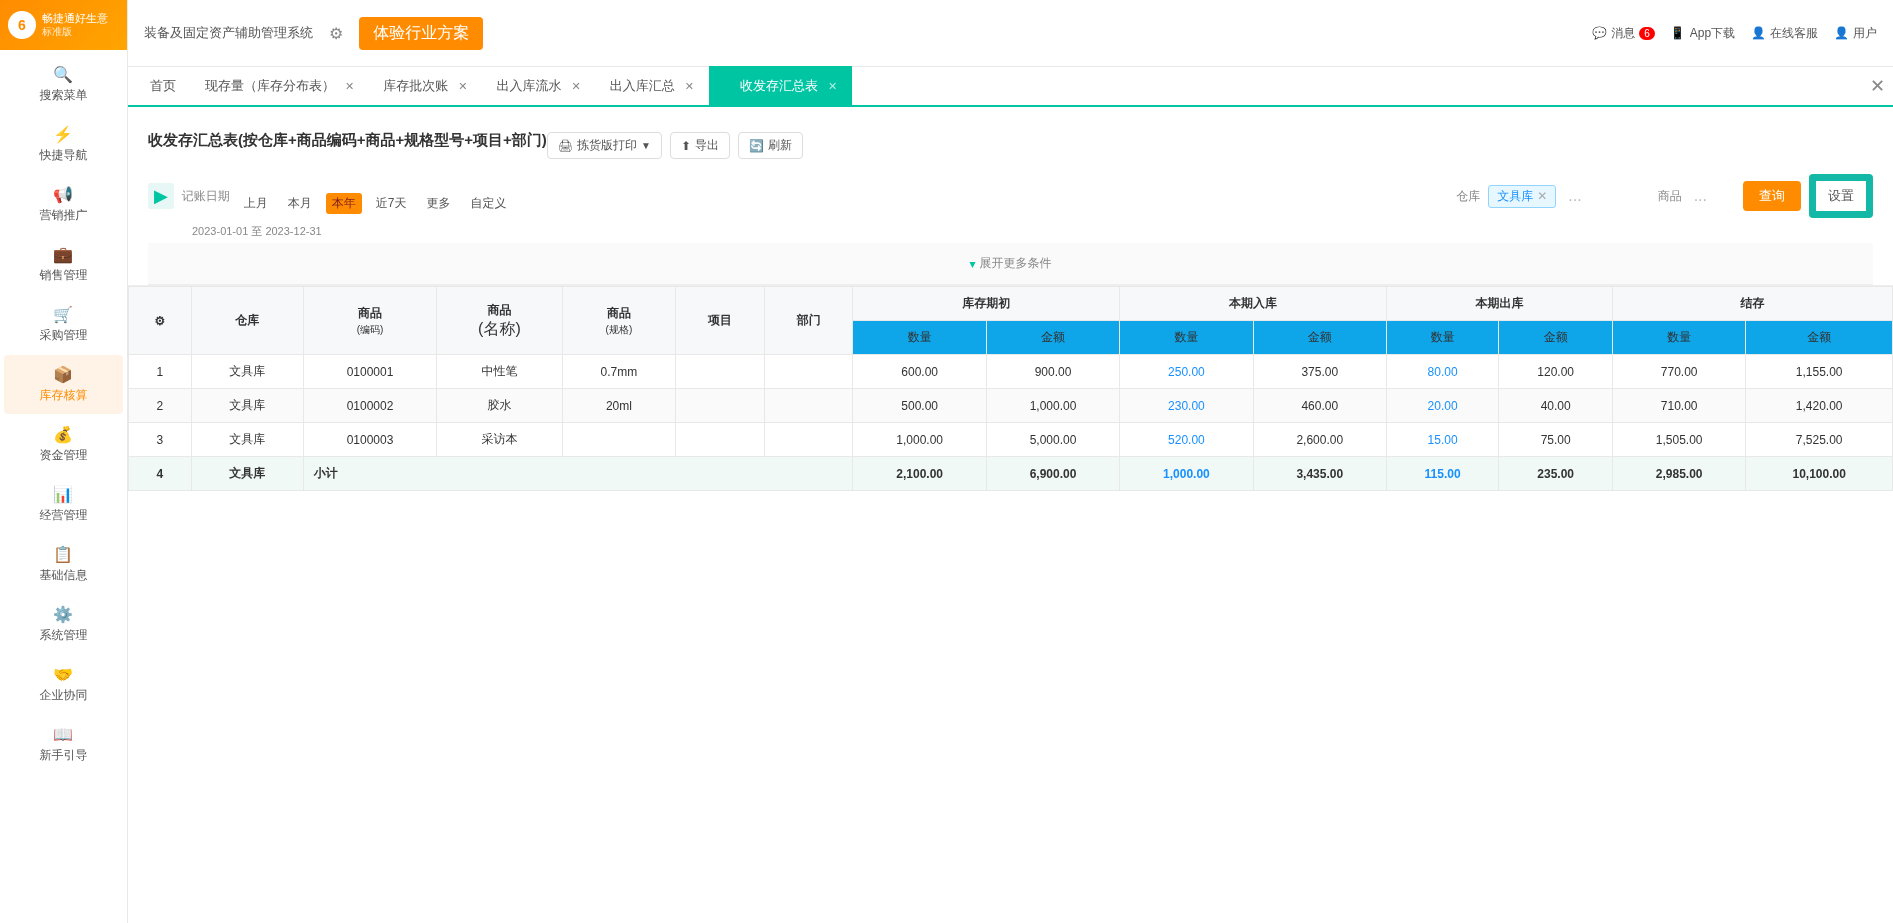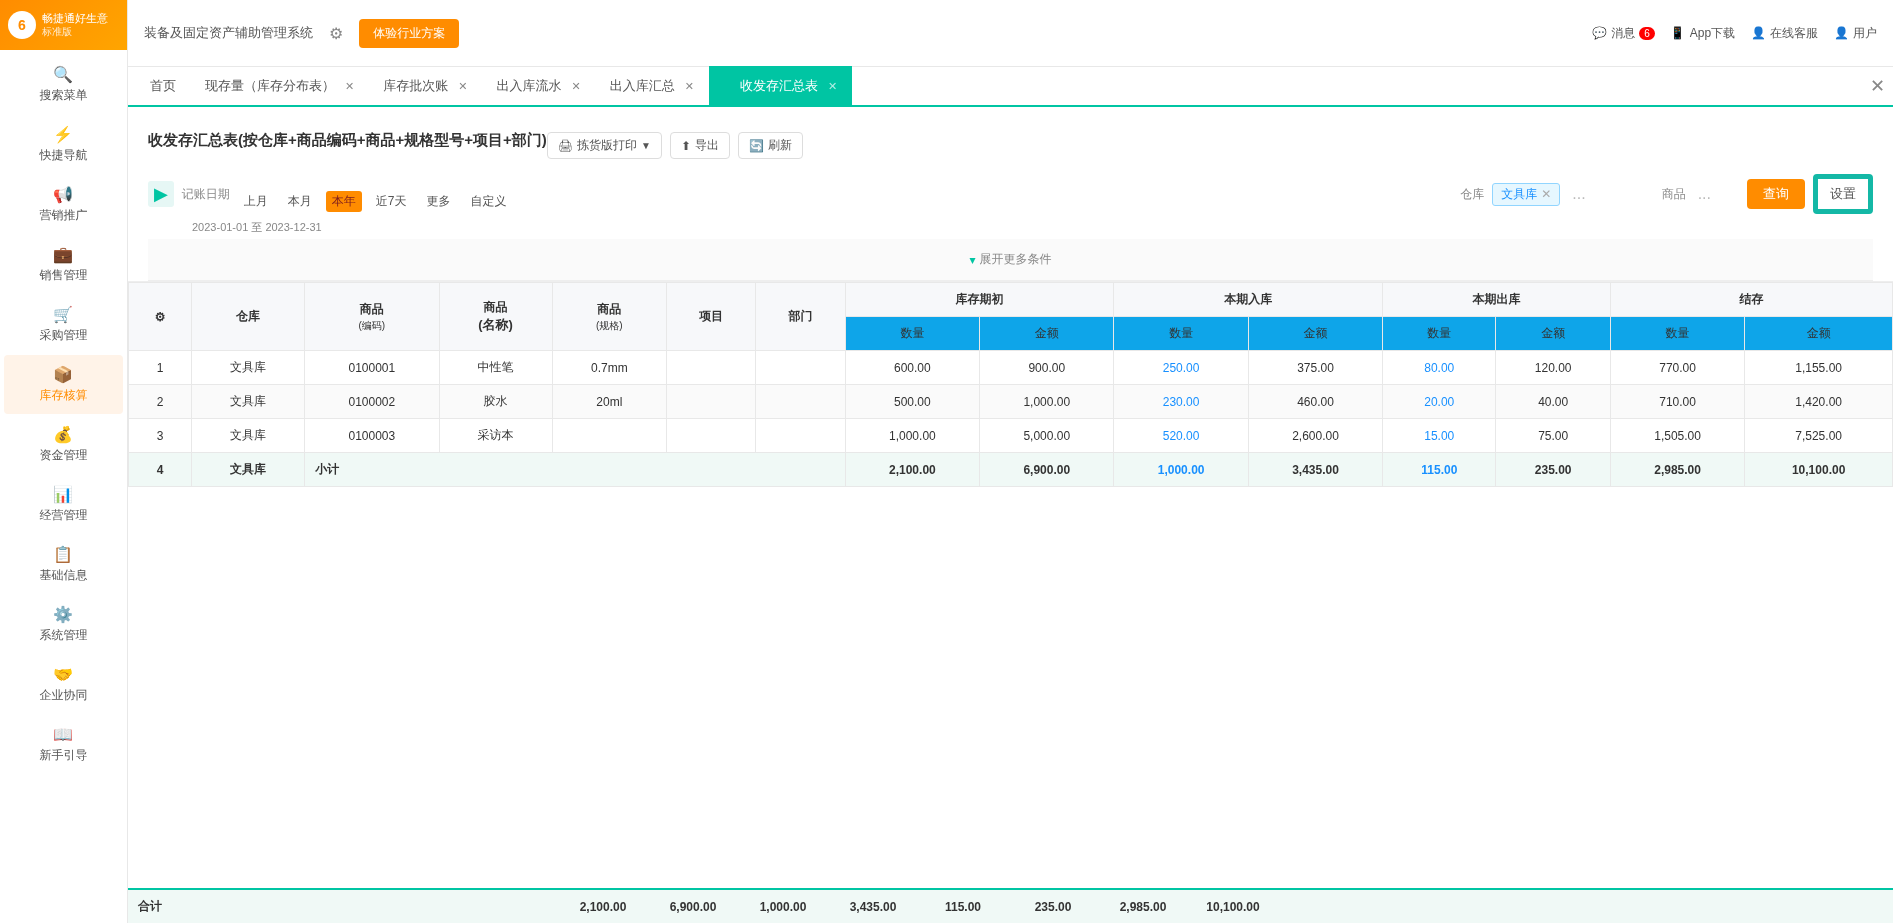--- a/index.html
+++ b/index.html
@@ -52,21 +52,21 @@
       display: flex; align-items: center;
       background: #fff;
       border-bottom: 1px solid #e8e8e8;
       padding: 0 16px;
       height: 67px;
       flex-shrink: 0;
       gap: 16px;
     }
     .topbar-btn {
       background: #ff8c00; color: #fff; border: none; border-radius: 4px;
-      padding: 6px 14px; cursor: pointer; font-size: 12px;
+      padding: 6px 14px; cursor: pointer; font-size: 16px;
     }
     .topbar-action-item { display: flex; align-items: center; gap: 4px; color: #555; cursor: pointer; font-size: 12px; }
     .badge { background: #f00; color: #fff; border-radius: 10px; padding: 1px 5px; font-size: 10px; }
 
     
     #main {
       flex: 1;
       display: flex;
       flex-direction: column;
       overflow: hidden;
@@ -139,21 +139,21 @@
     .expand-btn {
       display: flex; align-items: center; gap: 4px;
       color: #888; font-size: 12px; cursor: pointer;
       padding: 4px 8px; margin: 4px 0;
     }
     .btn-query {
       background: #ff8c00; color: #fff; border: none;
       border-radius: 4px; padding: 6px 16px; cursor: pointer; font-size: 13px;
     }
     .btn-setting {
-      background: #fff; color: #555; border: 5px solid #14b8a6;
+      background: #fff; color: #555; border: 7px solid #14b8a6;
       border-radius: 4px; padding: 6px 12px; cursor: pointer; font-size: 13px;
     }
     .toolbar-btn {
       display: flex; align-items: center; gap: 4px;
       background: none; border: 1px solid #ddd;
       border-radius: 4px; padding: 4px 10px;
       font-size: 12px; color: #555; cursor: pointer;
     }
 
     
@@ -419,21 +419,21 @@
     </div>
 
     <div id="content">
       <div id="table-container">
         <table>
           <thead>
             <tr>
               <th rowspan="2"><span>⚙</span></th>
               <th rowspan="2">仓库</th>
               <th rowspan="2">商品<br><span style="font-size:10px;font-weight:normal;">(编码)</span></th>
-              <th rowspan="2">商品<br><span style="font-size:13px;font-weight:bold;">(名称)</span></th>
+              <th rowspan="2">商品<br><span style="font-size:16px;font-weight:normal;">(名称)</span></th>
               <th rowspan="2">商品<br><span style="font-size:10px;font-weight:normal;">(规格)</span></th>
               <th rowspan="2">项目</th>
               <th rowspan="2">部门</th>
               <th colspan="2">库存期初</th>
               <th colspan="2">本期入库</th>
               <th colspan="2">本期出库</th>
               <th colspan="2">结存</th>
             </tr>
             <tr class="sub-header">
               <th>数量</th>
@@ -508,26 +508,15 @@
   <td>3,435.00</td>
   <td><span class="link-val">115.00</span></td>
   <td>235.00</td>
   <td>2,985.00</td>
   <td>10,100.00</td>
 </tr>
             </tbody>
         </table>
       </div>
 
-      <div id="table-footer">
-        <span style="width:420px; display:inline-block; font-weight:bold;">合计</span>
-        <span style="width:90px; text-align:center; display:inline-block;">2,100.00</span>
-        <span style="width:90px; text-align:center; display:inline-block;">6,900.00</span>
-        <span style="width:90px; text-align:center; display:inline-block;">1,000.00</span>
-        <span style="width:90px; text-align:center; display:inline-block;">3,435.00</span>
-        <span style="width:90px; text-align:center; display:inline-block;">115.00</span>
-        <span style="width:90px; text-align:center; display:inline-block;">235.00</span>
-        <span style="width:90px; text-align:center; display:inline-block;">2,985.00</span>
-        <span style="width:90px; text-align:center; display:inline-block;">10,100.00</span>
-      </div>
     </div>
   </div>
 </div>
 
 </body></html>

